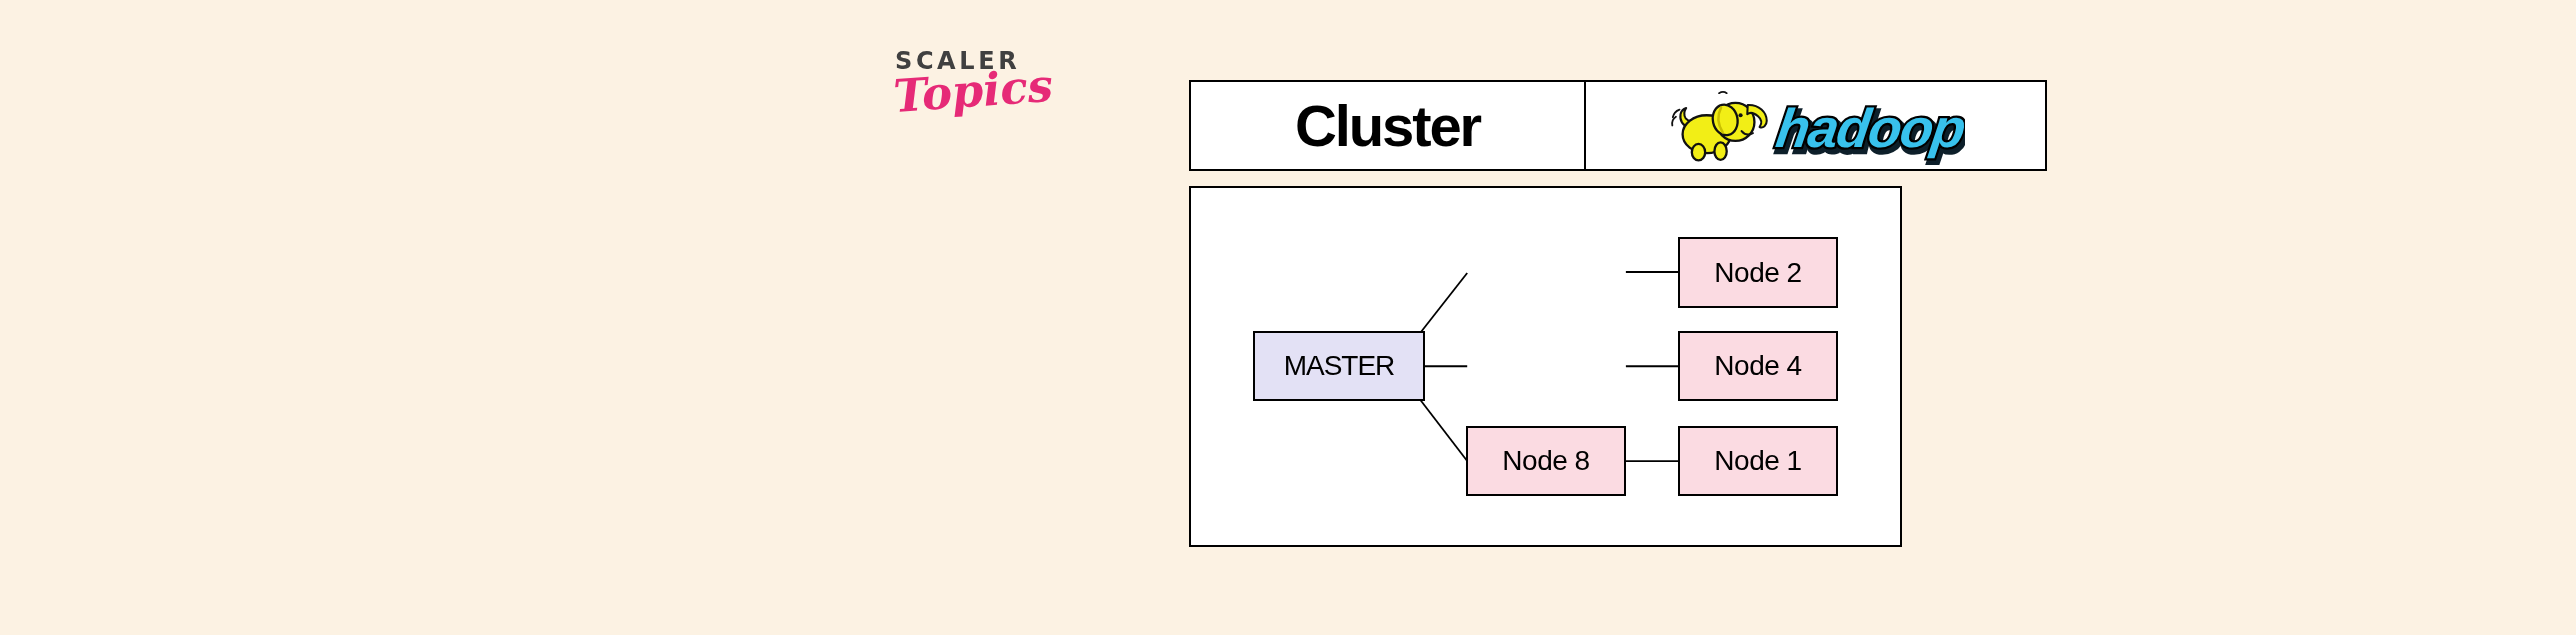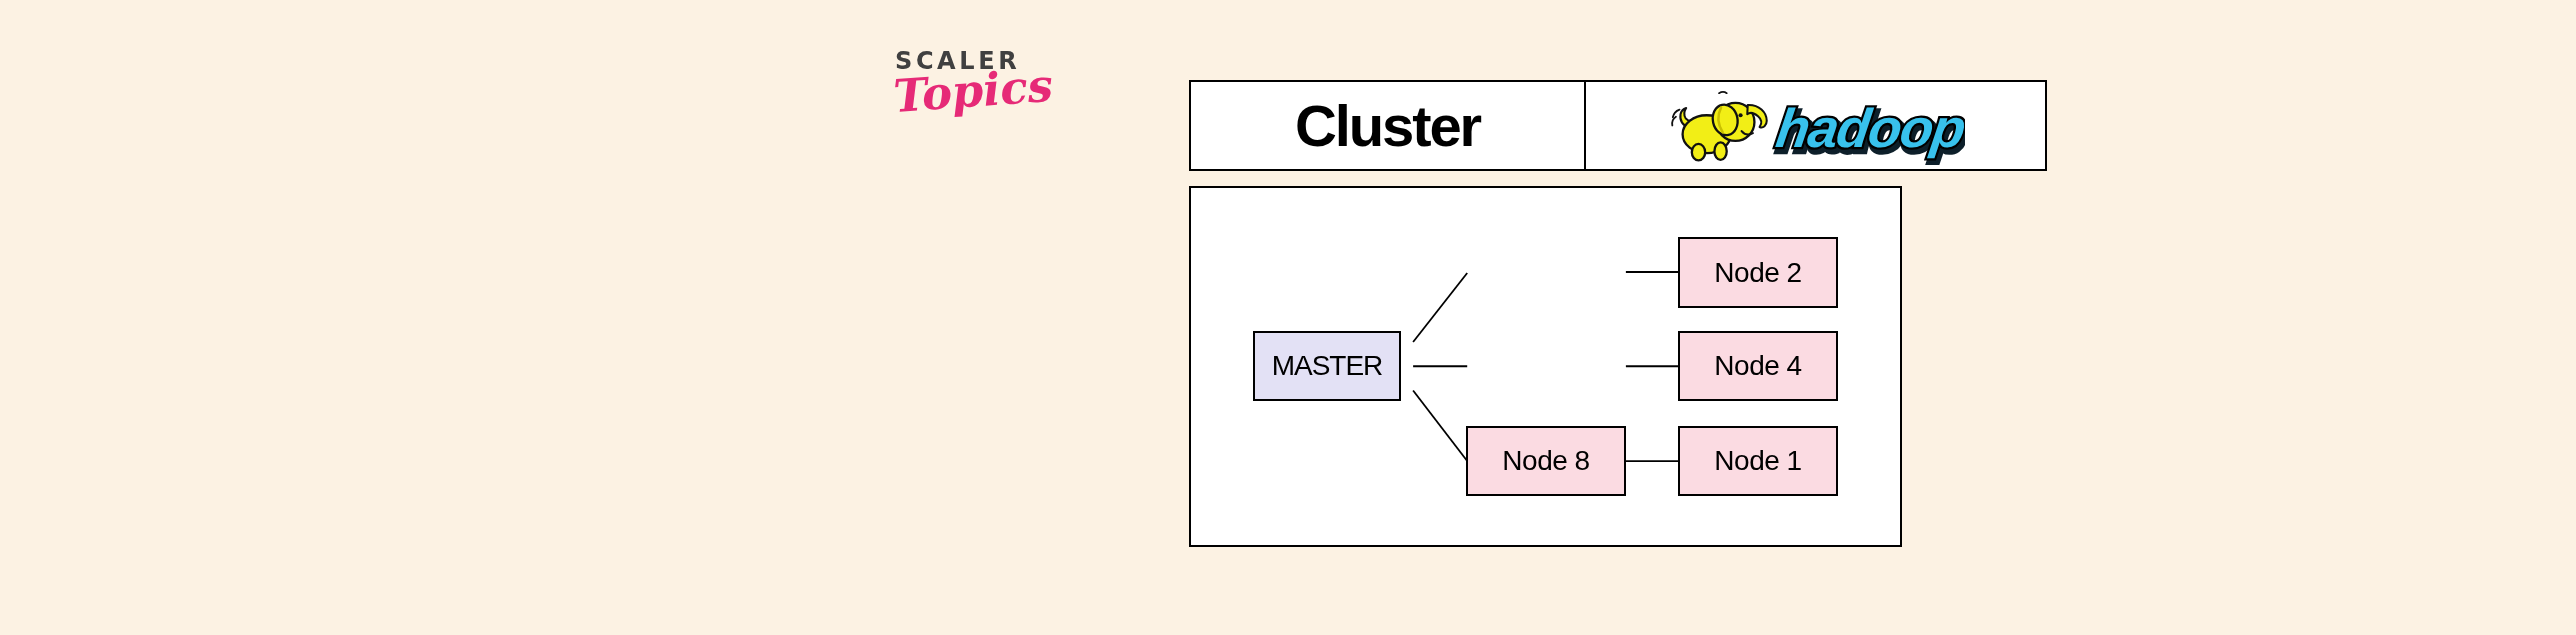--- a/index.html
+++ b/index.html
@@ -106,21 +106,21 @@
     border: 2.1px solid #000000;
     display: flex;
     align-items: center;
     justify-content: center;
     font-size: 28px;
     letter-spacing: -0.5px;
     color: #000000;
   }
   .master {
     left: 62px; top: 143px;
-    width: 148px; height: 70px;
+    width: 172px; height: 70px;
     background: #e3e1f5;
     letter-spacing: -1px;
   }
   .worker { background: #fbdbe2; }
   .n1 { left: 275px; top: 49px;  height: 71px; }
   .n2 { left: 487px; top: 49px;  height: 71px; }
   .n3 { left: 275px; top: 143px; }
   .n4 { left: 487px; top: 143px; }
   .n5 { left: 275px; top: 238px; }
   .n6 { left: 487px; top: 238px; }

